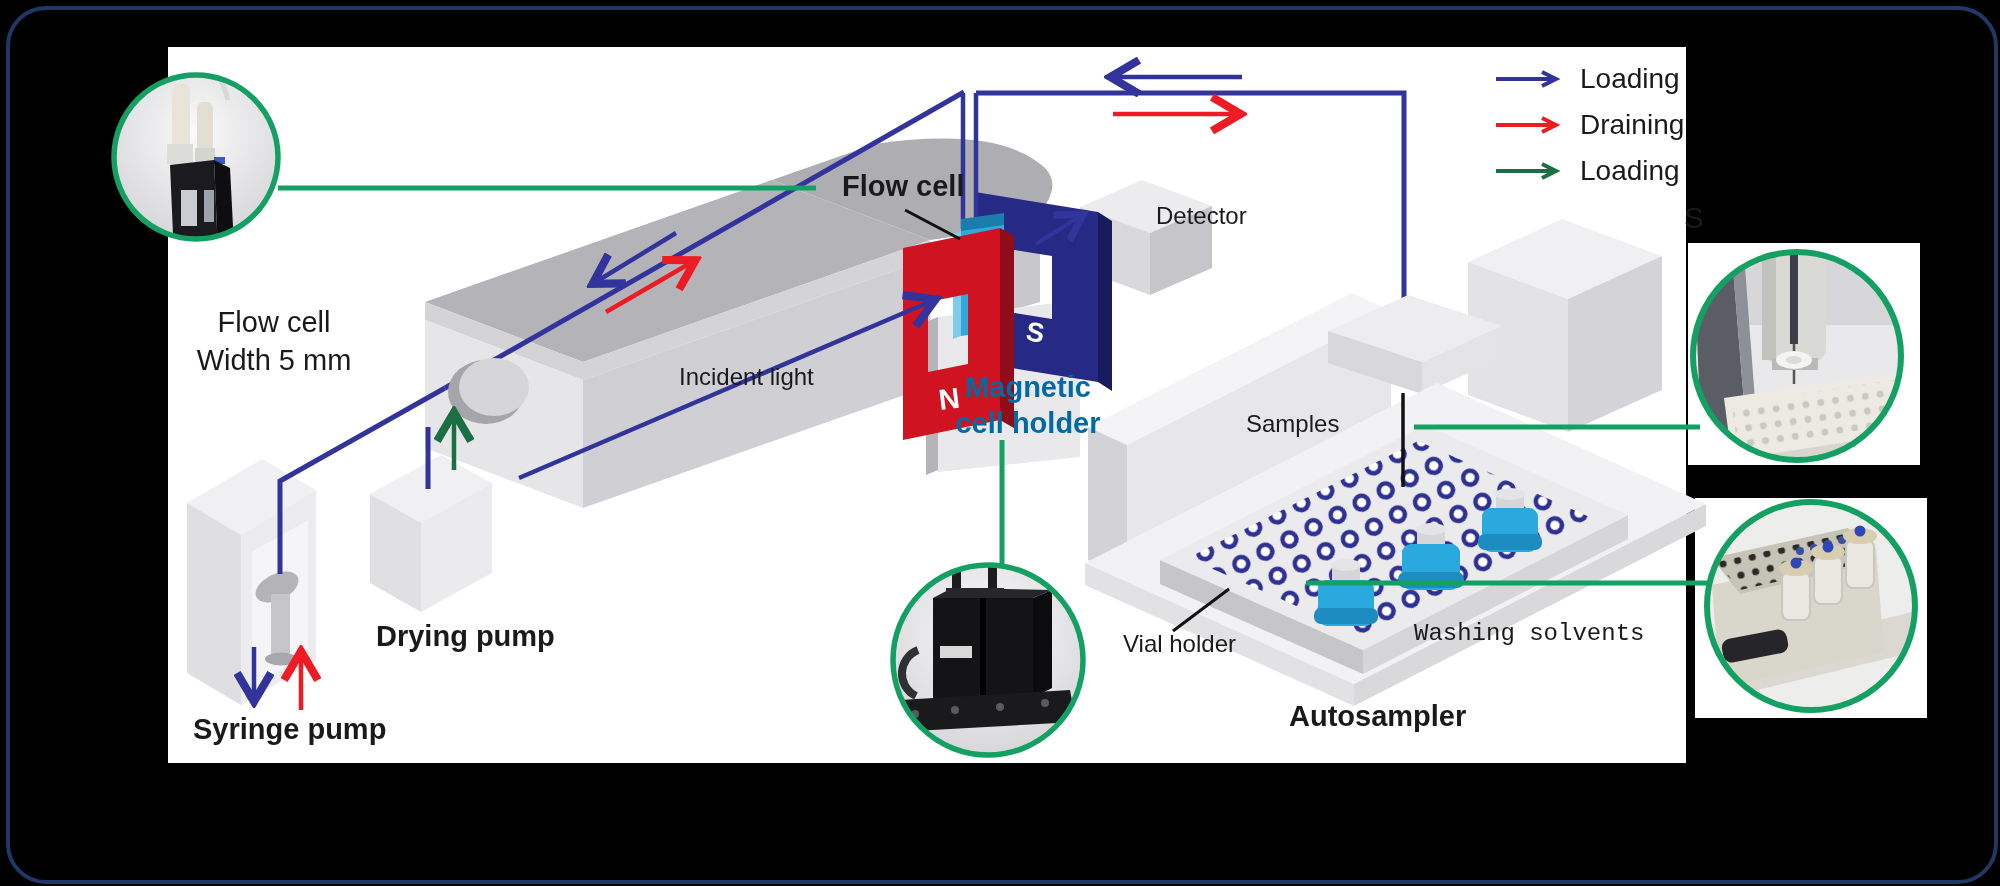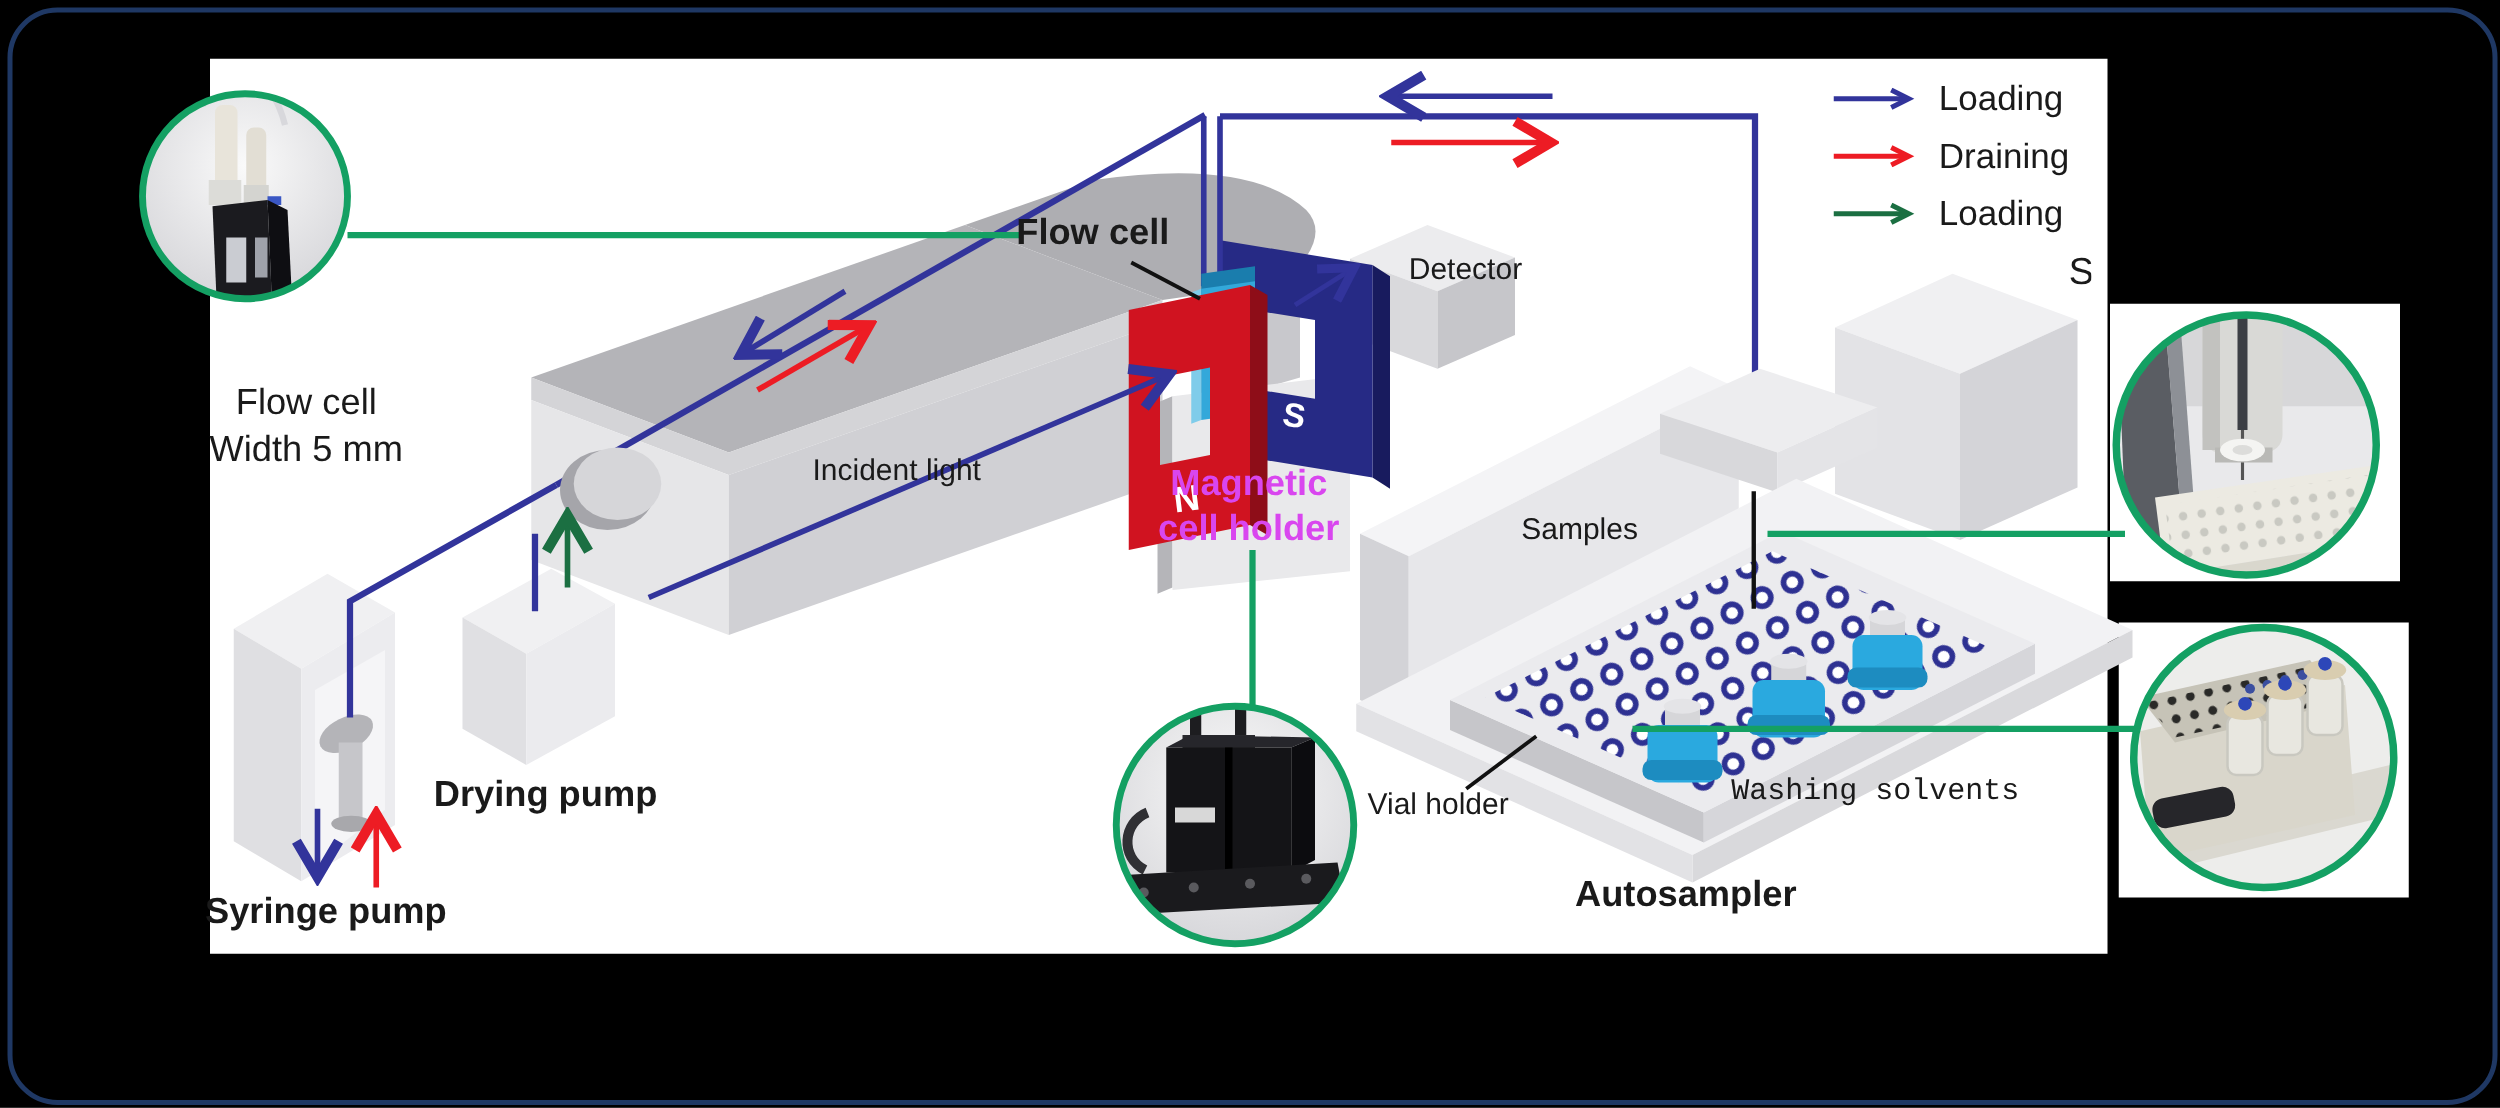--- a/index.html
+++ b/index.html
@@ -9,21 +9,21 @@
   html,body{margin:0;padding:0;background:#000;}
   .canvas{position:relative;width:2000px;height:886px;background:#000;overflow:hidden;
           font-family:"Liberation Sans", sans-serif;}
   .frame-border{position:absolute;left:6px;top:6px;width:1984px;height:870px;
           border:4px solid var(--frame);border-radius:40px;pointer-events:none;z-index:9;}
   .main-panel{position:absolute;left:168px;top:47px;width:1518px;height:716px;background:#fff;z-index:1;}
   .inset-sq{position:absolute;background:#fff;z-index:1;}
   #sq-top{left:1688px;top:243px;width:232px;height:222px;}
   #sq-bot{left:1695px;top:498px;width:232px;height:220px;}
   svg.diagram{position:absolute;left:0;top:0;z-index:3;}
-  .labels{position:absolute;left:155px;top:47px;width:1518px;height:716px;overflow:hidden;z-index:4;pointer-events:none;border-radius:20px;}
+  .labels{position:absolute;left:184px;top:47px;width:1518px;height:716px;overflow:hidden;z-index:4;pointer-events:none;border-radius:20px;}
   .lab{position:absolute;color:#1a1a1a;font-size:24px;white-space:nowrap;}
   .lab.b{font-weight:700;font-size:29px;}
   .caption{position:absolute;left:-25px;top:256px;width:230px;text-align:center;
            font-size:29px;line-height:38px;color:#1a1a1a;}
   .legend-row{position:absolute;display:flex;align-items:center;gap:12px;font-size:28px;color:#1a1a1a;}
   .legend-row svg{display:block;}
 </style>
 </head>
 <body>
 
@@ -318,21 +318,21 @@
         <line x1="2" y1="9" x2="60" y2="9" stroke="#1b6f42" stroke-width="4"></line>
         <path d="M48,2 L62,9 L48,16" fill="none" stroke="#1b6f42" stroke-width="4"></path>
       </svg>
       <span>Loading</span>
     </div>
 
     <div class="lab b" style="left:658px;top:123px;">Flow cell</div>
     <div class="lab" style="left:972px;top:155px;">Detector</div>
     <div class="lab" style="left:495px;top:316px;">Incident light</div>
 
-    <div style="position:absolute;left:734px;top:322px;width:220px;text-align:center;font-weight:700;font-size:29px;line-height:36px;color:#d946ef;">
+    <div style="position:absolute;left:734px;top:322px;width:220px;text-align:center;font-weight:700;font-size:29px;line-height:36px;color:#0369a1;">
       <div>Magnetic</div>
       <div>cell holder</div>
     </div>
 
     <div class="lab" style="left:1062px;top:363px;">Samples</div>
     <div class="lab" style="left:939px;top:583px;">Vial holder</div>
     <div class="lab" style="left:1230px;top:573px;font-family:Liberation Mono, monospace;">Washing solvents</div>
     <div class="lab b" style="left:1105px;top:653px;">Autosampler</div>
     <div class="lab b" style="left:192px;top:573px;">Drying pump</div>
     <div class="lab b" style="left:9px;top:666px;">Syringe pump</div>

